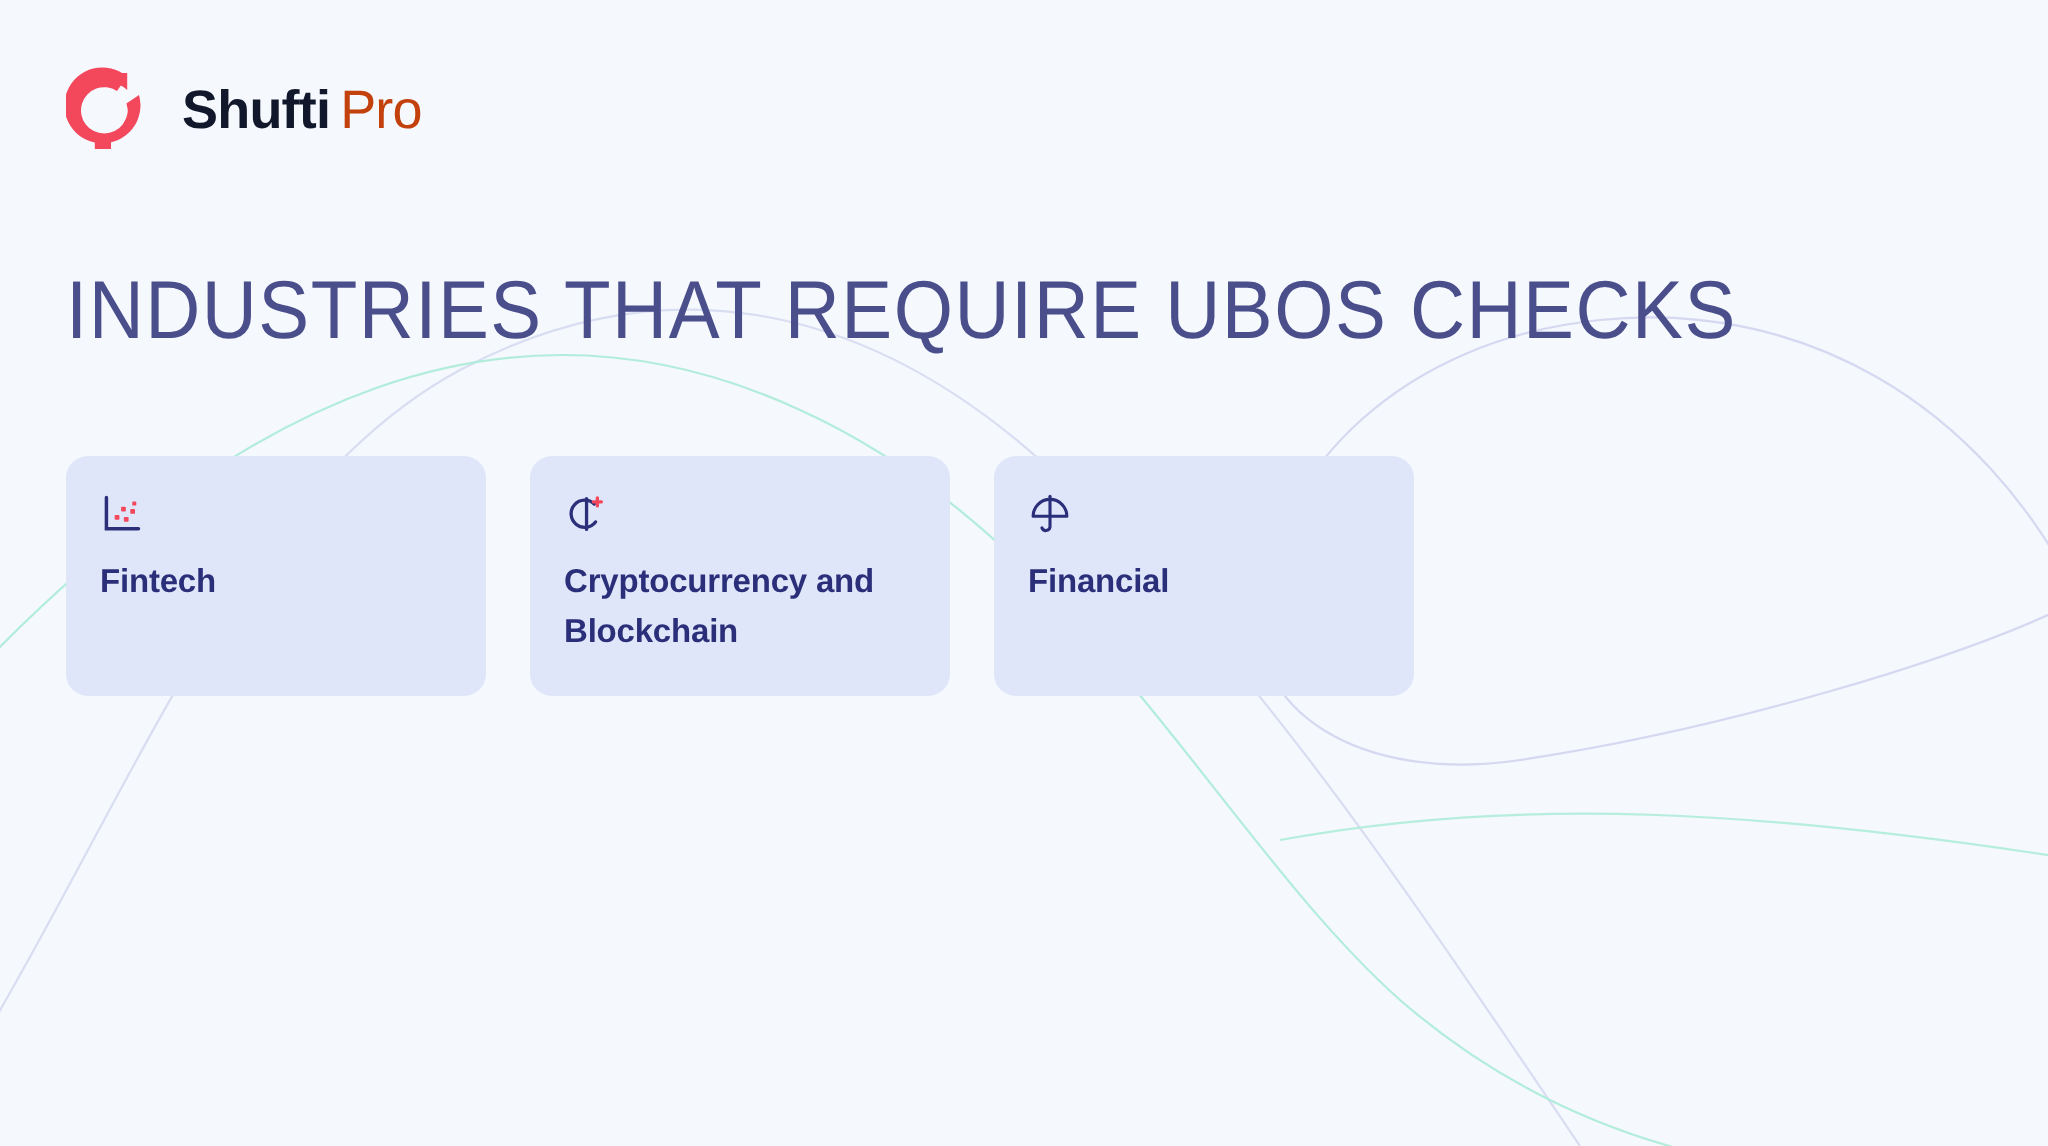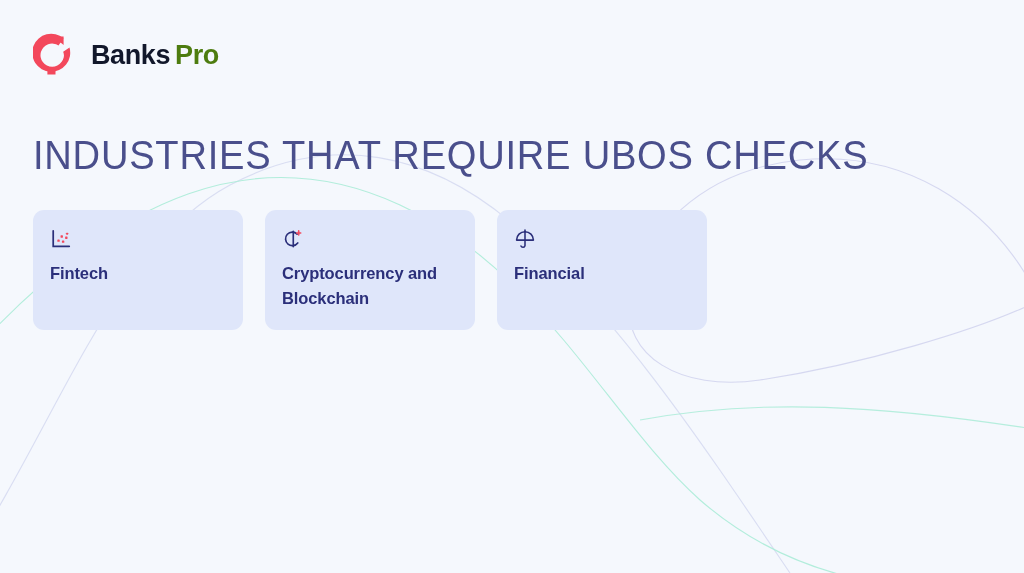--- a/index.html
+++ b/index.html
@@ -55,22 +55,22 @@
     white-space: nowrap;
     display: flex;
     align-items: baseline;
     gap: 5px;
   }
   .logo-text .lt-bold {
     font-weight: bold;
     color: #12182b;
   }
   .logo-text .lt-light {
-    font-weight: bold;
-    color: #4d7c0f;
+    font-weight: normal;
+    color: #c2410c;
   }
 
   
   .headline {
     position: absolute;
     left: 33px;
     top: 104px;
     font-size: 41px;
     line-height: 48px;
     font-weight: 300;
@@ -79,21 +79,21 @@
     white-space: nowrap;
     transform: scaleX(0.93);
     transform-origin: left center;
     z-index: 3;
   }
 
   
   .grid {
     position: absolute;
     left: 33px;
-    top: 210px;
+    top: 228px;
     width: 945px;
     z-index: 2;
   }
   .row {
     display: flex;
     gap: 22px;
     margin-bottom: 24px;
   }
   .card {
     width: 210px;
@@ -135,21 +135,21 @@
   </svg>
 
   <div class="logo-wrap">
     <svg class="logo-mark" viewBox="0 0 45 45" xmlns="http://www.w3.org/2000/svg">
       <path d="M30.5 5.2 A 19 19 0 1 0 36.5 14.5 L 30.2 18.8 A 11.6 11.6 0 1 1 25.5 12.5 Z" fill="#f3485c"></path>
       <path d="M22.5 3.5 L 30.6 3.5 L 30.6 12.0 A 11.5 11.5 0 0 0 22.5 8.6 Z" fill="#f3485c"></path>
       <path d="M22.5 41.5 L 14.4 41.5 L 14.4 33.0 A 11.5 11.5 0 0 0 22.5 36.4 Z" fill="#f3485c"></path>
       <circle cx="22.5" cy="22.5" r="8.3" fill="#f5f8fd"></circle>
     </svg>
     <div class="logo-text">
-      <span class="lt-bold">Banks</span>
+      <span class="lt-bold">Shufti</span>
         <span class="lt-light">Pro</span>
     </div>
   </div>
 
   <h1 class="headline">INDUSTRIES THAT REQUIRE UBOS CHECKS</h1>
 
   <div class="grid">
 
     <div class="row">
 

